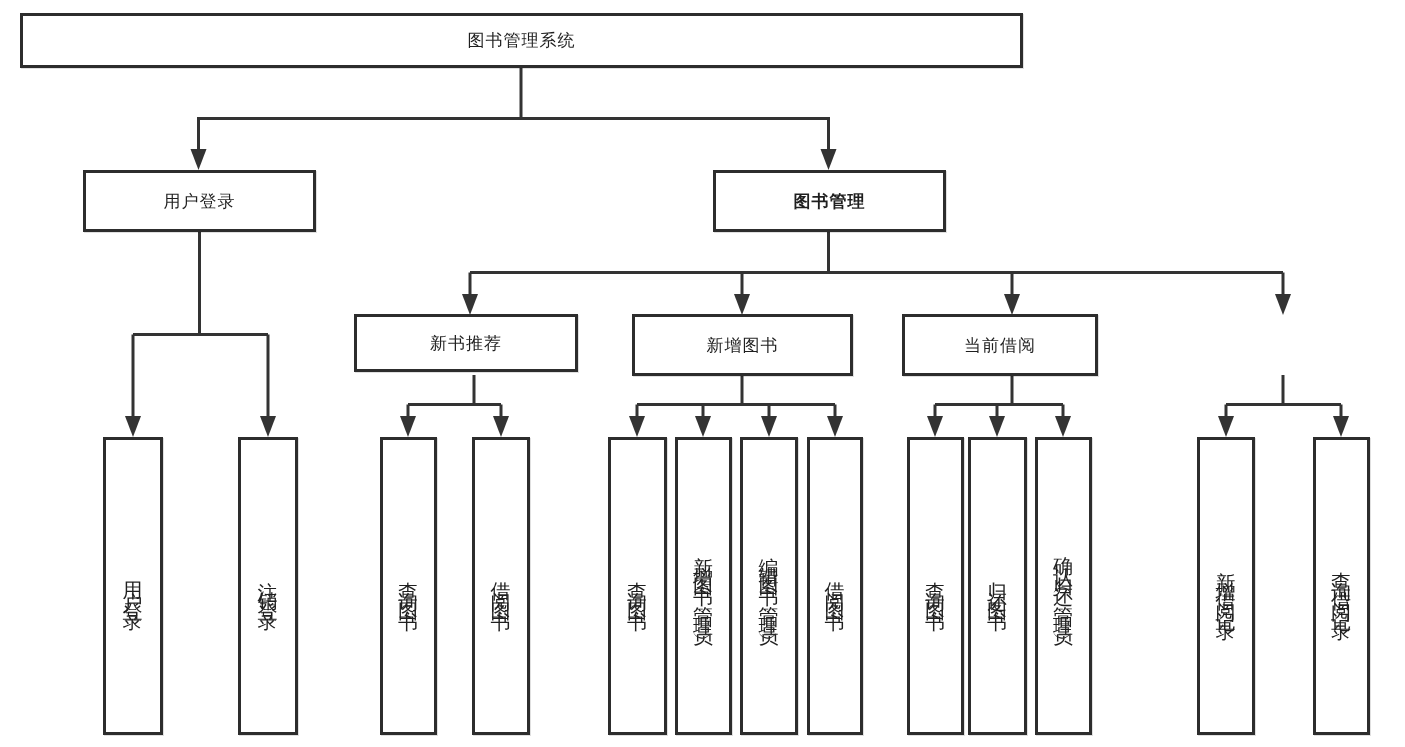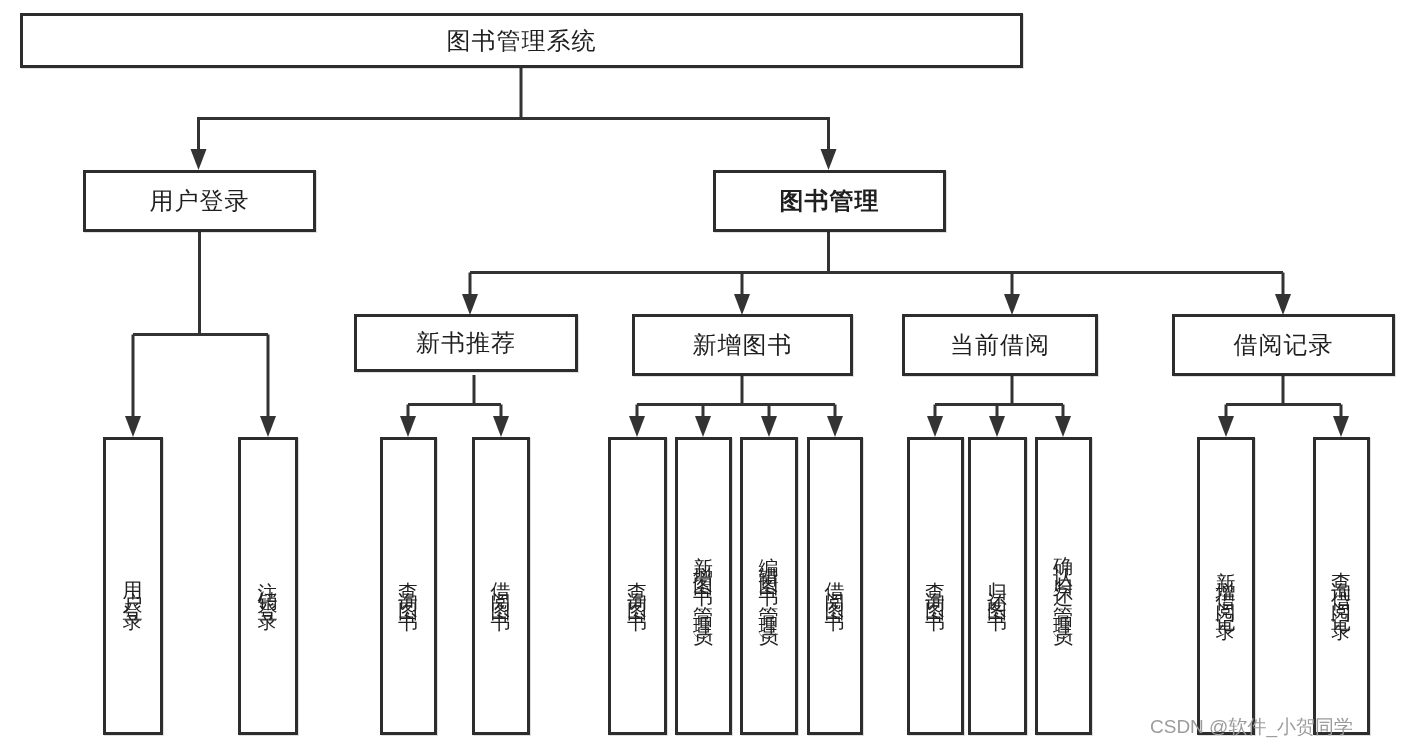--- a/index.html
+++ b/index.html
@@ -16,21 +16,21 @@
     position:absolute;
     box-sizing:border-box;
     background:#ffffff;
     border:3px solid #2d2d2d;
     display:flex;
     align-items:center;
     justify-content:center;
     box-shadow:1px 1px 0 rgba(0,0,0,0.12);
   }
   .hlabel{
-    font-size:24px;
+    font-size:17px;
     letter-spacing:1px;
     color:#1f1f1f;
     white-space:nowrap;
   }
   .vlabel{
     writing-mode:vertical-rl;
     text-orientation:mixed;
     font-size:20px;
     letter-spacing:10px;
     color:#1f1f1f;
@@ -129,23 +129,20 @@
 
   <div class="box" style="left:354px;top:314px;width:224px;height:58px;">
     <span class="hlabel">新书推荐</span>
   </div>
   <div class="box" style="left:632px;top:314px;width:221px;height:62px;">
     <span class="hlabel">新增图书</span>
   </div>
   <div class="box" style="left:902px;top:314px;width:196px;height:62px;">
     <span class="hlabel">当前借阅</span>
   </div>
-  <div class="box" style="left:1172px;top:314px;width:223px;height:62px;">
-    <span class="hlabel">借阅记录</span>
-  </div>
 
   <div class="box" style="left:103px;top:437px;width:60px;height:298px;">
     <span class="vlabel">用户登录</span>
   </div>
   <div class="box" style="left:238px;top:437px;width:60px;height:298px;">
     <span class="vlabel">注销登录</span>
   </div>
 
   <div class="box" style="left:380px;top:437px;width:57px;height:298px;">
     <span class="vlabel">查询图书</span>
@@ -177,15 +174,14 @@
     <span class="vlabel">确认归还（管理员）</span>
   </div>
 
   <div class="box" style="left:1197px;top:437px;width:58px;height:298px;">
     <span class="vlabel">新增借阅记录</span>
   </div>
   <div class="box" style="left:1313px;top:437px;width:57px;height:298px;">
     <span class="vlabel">查询借阅记录</span>
   </div>
 
-  <div class="watermark">CSDN @软件_小贺同学</div>
 
 </div>
 
 </body></html>

